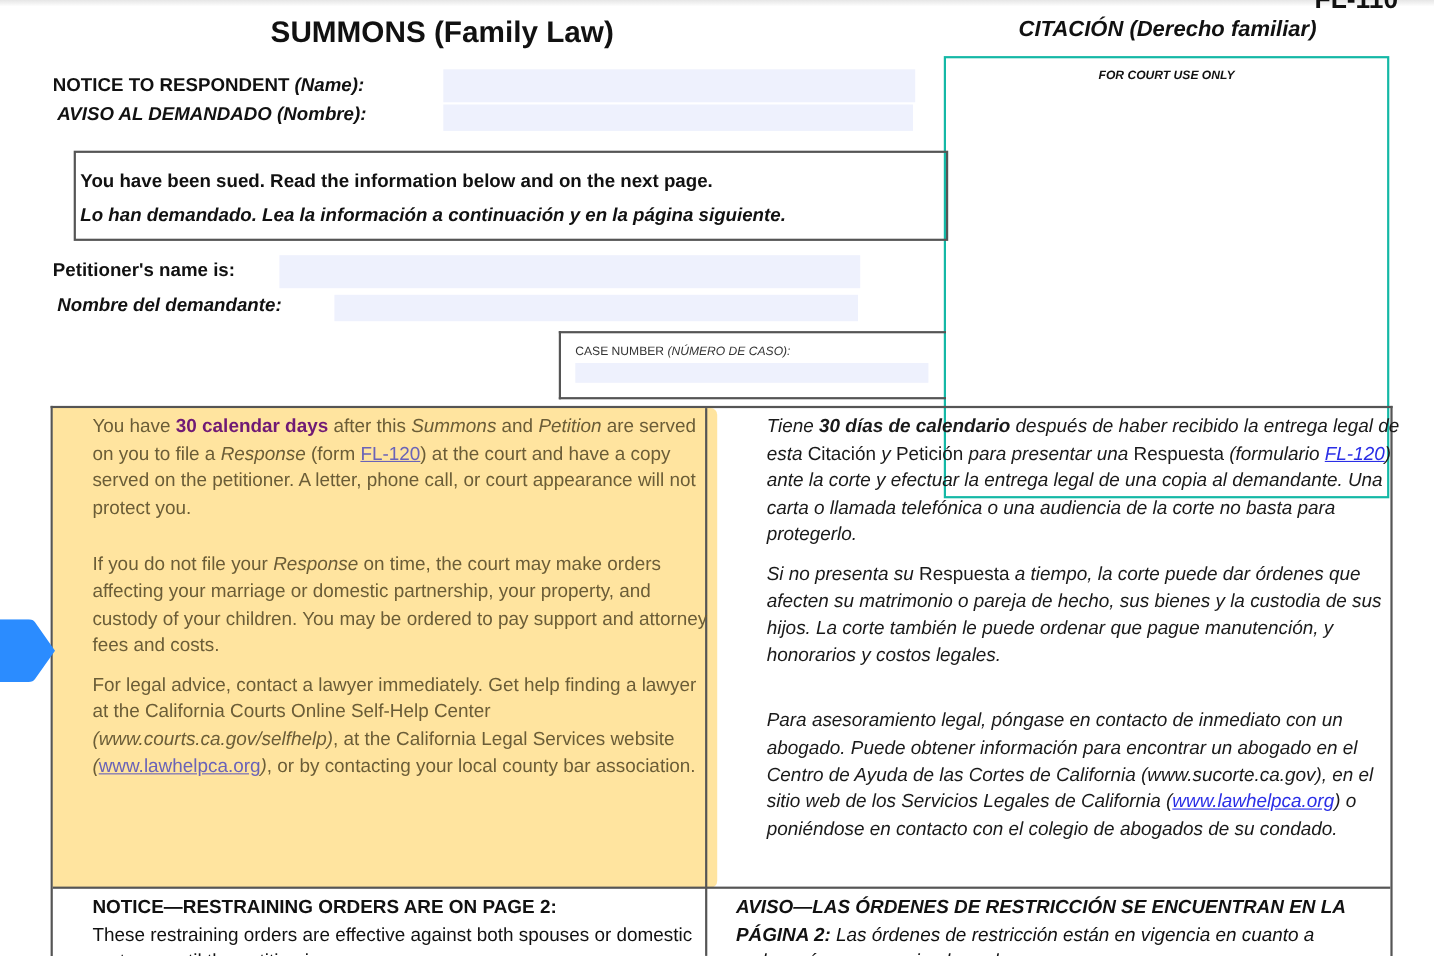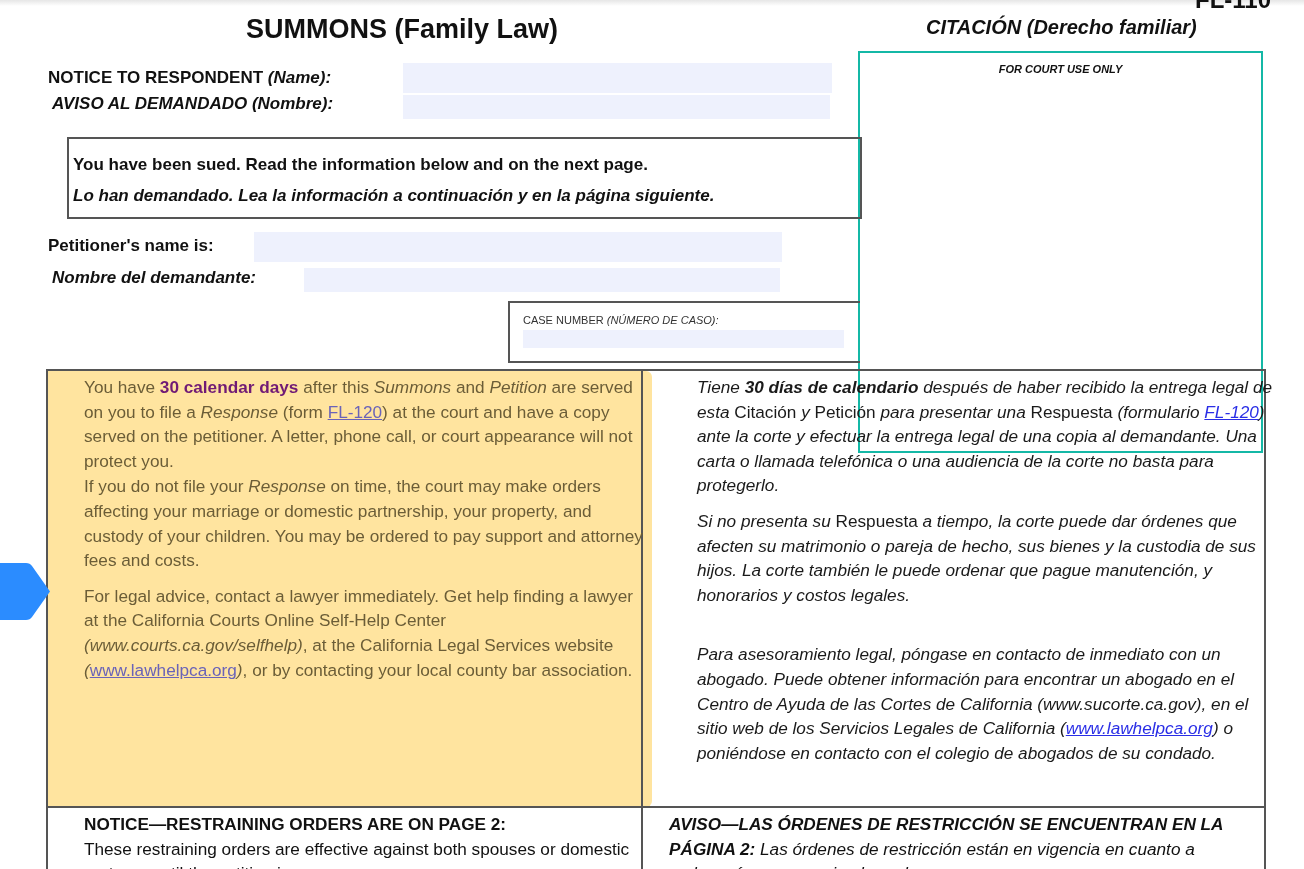--- a/index.html
+++ b/index.html
@@ -97,21 +97,21 @@
   <input class="field" style="left: 13px; top: 27px; width: 321px; height: 18px;" value="">
 </div>
 
 <div class="main-box"></div>
 <div class="hl"></div>
 <div class="vdiv"></div>
 <div class="hdiv"></div>
 
 <div class="col col-en" style="top:375px;">
   <p class="p"><span>You have </span><b>30 calendar days</b><span> after this </span><i>Summons</i><span> and </span><i>Petition</i><span> are served on you to file a </span><i>Response</i><span> (form </span><span class="link-en">FL-120</span><span>) at the court and have a copy  served on the petitioner. A letter, phone call, or court appearance will not protect you.</span></p>
-  <p class="p" style="margin-top:1px;"><span>If you do not file your </span><i>Response</i><span> on time, the court may make orders affecting your marriage or domestic partnership, your property, and custody of your children. You may be ordered to pay support and attorney fees and costs.</span></p>
+  <p class="p" style="margin-top:27px;"><span>If you do not file your </span><i>Response</i><span> on time, the court may make orders affecting your marriage or domestic partnership, your property, and custody of your children. You may be ordered to pay support and attorney fees and costs.</span></p>
   <p class="p" style="margin-top:11px;"><span>For legal advice, contact a lawyer immediately. Get help finding a lawyer at the California Courts Online Self-Help Center </span><i>(www.courts.ca.gov/selfhelp)</i><span>, at the California Legal Services website </span><i>(</i><span class="link-en">www.lawhelpca.org</span><i>)</i><span>, or by contacting your local county bar association.</span></p>
 </div>
 
 <div class="col col-es" style="top:375px;">
   <p class="p"><span>Tiene </span><b>30 días de calendario</b><span> después de haber recibido la entrega legal de esta </span><span class="up">Citación</span><span> y </span><span class="up">Petición</span><span> para presentar una </span><span class="up">Respuesta</span><span> (formulario </span><span class="link-es">FL-120</span><span>) ante la corte y efectuar la entrega legal de una copia al demandante. Una carta o llamada telefónica o una audiencia de la corte no basta para protegerlo.</span></p>
   <p class="p" style="margin-top:11px;"><span>Si no presenta su </span><span class="up">Respuesta</span><span> a tiempo, la corte puede dar órdenes que afecten su matrimonio o pareja de hecho, sus bienes y la custodia de sus hijos. La corte también le puede ordenar que pague manutención, y honorarios y costos legales.</span></p>
   <p class="p" style="margin-top:35px;"><span>Para asesoramiento legal, póngase en contacto de inmediato con un abogado. Puede obtener información para encontrar un abogado en el Centro de Ayuda de las Cortes de California (www.sucorte.ca.gov), en el sitio web de los Servicios Legales de California (</span><span class="link-es">www.lawhelpca.org</span><span>) o poniéndose en contacto con el colegio de abogados de su condado.</span></p>
 </div>
 
 <div class="notice notice-en">

